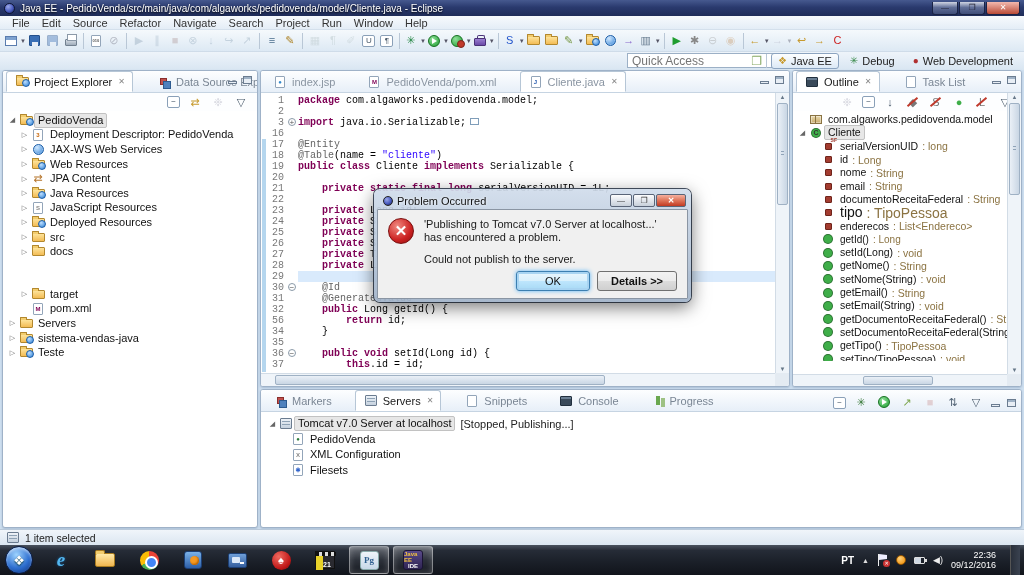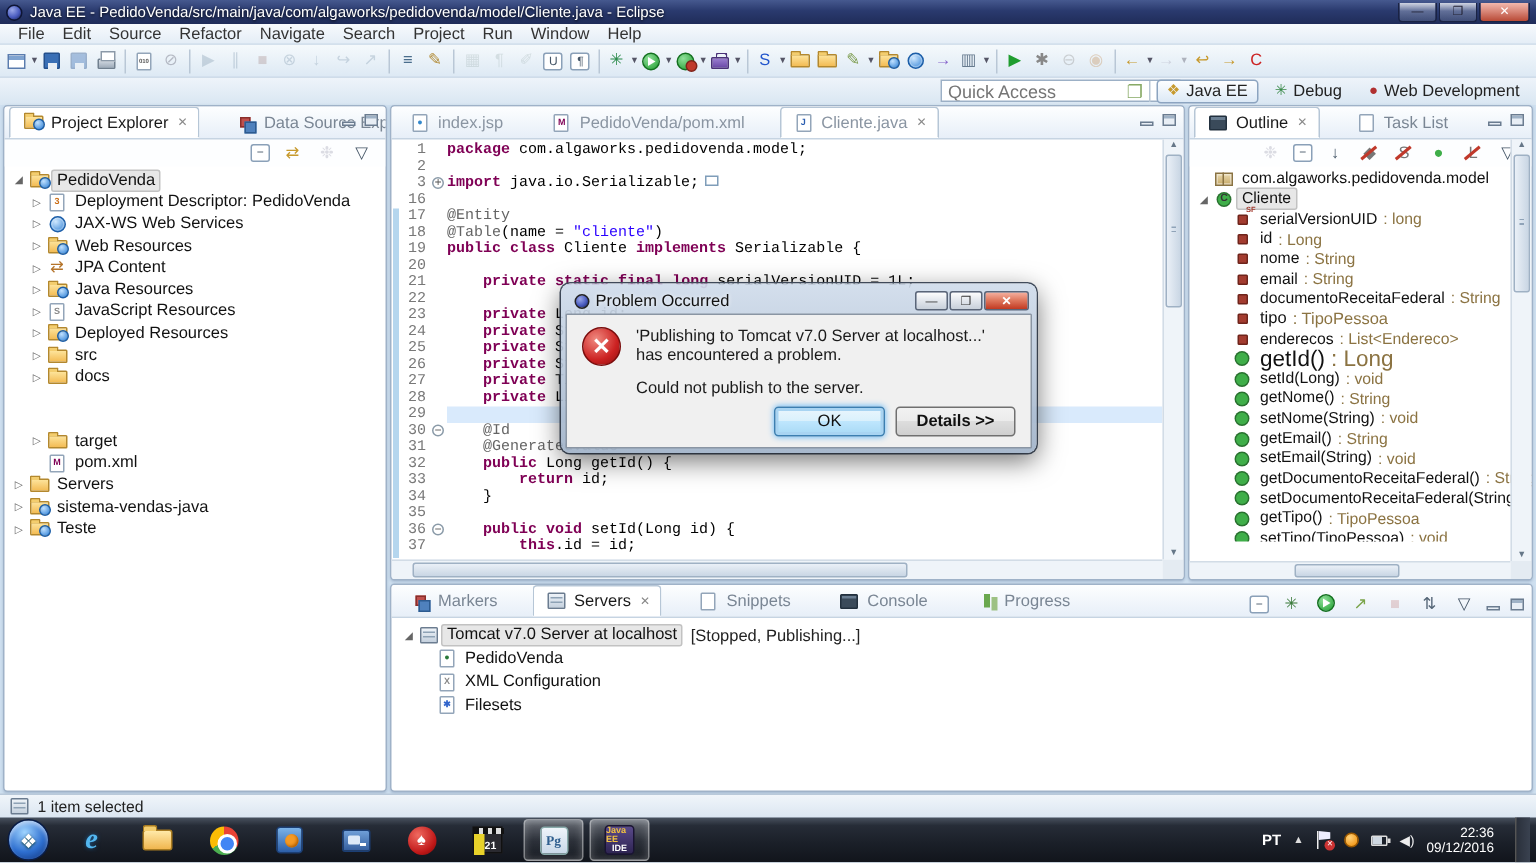--- a/index.html
+++ b/index.html
@@ -749,21 +749,21 @@
             <span class="lnum">31</span>
             <span class="lfold"></span>
             <span class="ccode"><span>    </span><span class="tk-a">@GeneratedValue</span></span>
           </div>
           <div class="cline">
             <span class="lnum">32</span>
             <span class="lfold"></span>
             <span class="ccode"><span>    </span><span class="tk-k">public</span><span> Long getId() {</span></span>
           </div>
           <div class="cline">
-            <span class="lnum">33</span>
+            <span class="lnum">56</span>
             <span class="lfold"></span>
             <span class="ccode"><span>        </span><span class="tk-k">return</span><span> id;</span></span>
           </div>
           <div class="cline">
             <span class="lnum">34</span>
             <span class="lfold"></span>
             <span class="ccode"><span>    }</span></span>
           </div>
           <div class="cline">
             <span class="lnum">35</span>
@@ -893,37 +893,37 @@
           <span class="otype"> : String</span>
         </div>
         <div class="trow" style="padding-left: 14px; height: 13.3px; font-size: 10.5px;">
           <span class="arrow"></span>
           <span class="mi mi-sq">
             <i></i>
           </span>
           <span class="tlabel">documentoReceitaFederal</span>
           <span class="otype"> : String</span>
         </div>
-        <div class="trow" style="padding-left: 14px; height: 13.3px; font-size: 11px;">
+        <div class="trow" style="padding-left: 14px; height: 13.3px; font-size: 14px;">
           <span class="arrow"></span>
           <span class="mi mi-sq">
             <i></i>
           </span>
           <span class="tlabel">tipo</span>
           <span class="otype"> : TipoPessoa</span>
         </div>
         <div class="trow" style="padding-left: 14px; height: 13.3px; font-size: 10.5px;">
           <span class="arrow"></span>
           <span class="mi mi-sq">
             <i></i>
           </span>
           <span class="tlabel">enderecos</span>
           <span class="otype"> : List&lt;Endereco&gt;</span>
         </div>
-        <div class="trow" style="padding-left: 14px; height: 13.3px; font-size: 15px; text-align: right;">
+        <div class="trow" style="padding-left: 14px; height: 13.3px; font-size: 10px; text-align: right;">
           <span class="arrow"></span>
           <span class="mi mi-circle">
             <i style="background: radial-gradient(circle at 35% 30%, rgb(63, 174, 73), rgb(63, 174, 73)) rgb(63, 174, 73);"></i>
           </span>
           <span class="tlabel">getId()</span>
           <span class="otype"> : Long</span>
         </div>
         <div class="trow" style="padding-left: 14px; height: 13.3px; font-size: 10.5px;">
           <span class="arrow"></span>
           <span class="mi mi-circle">

